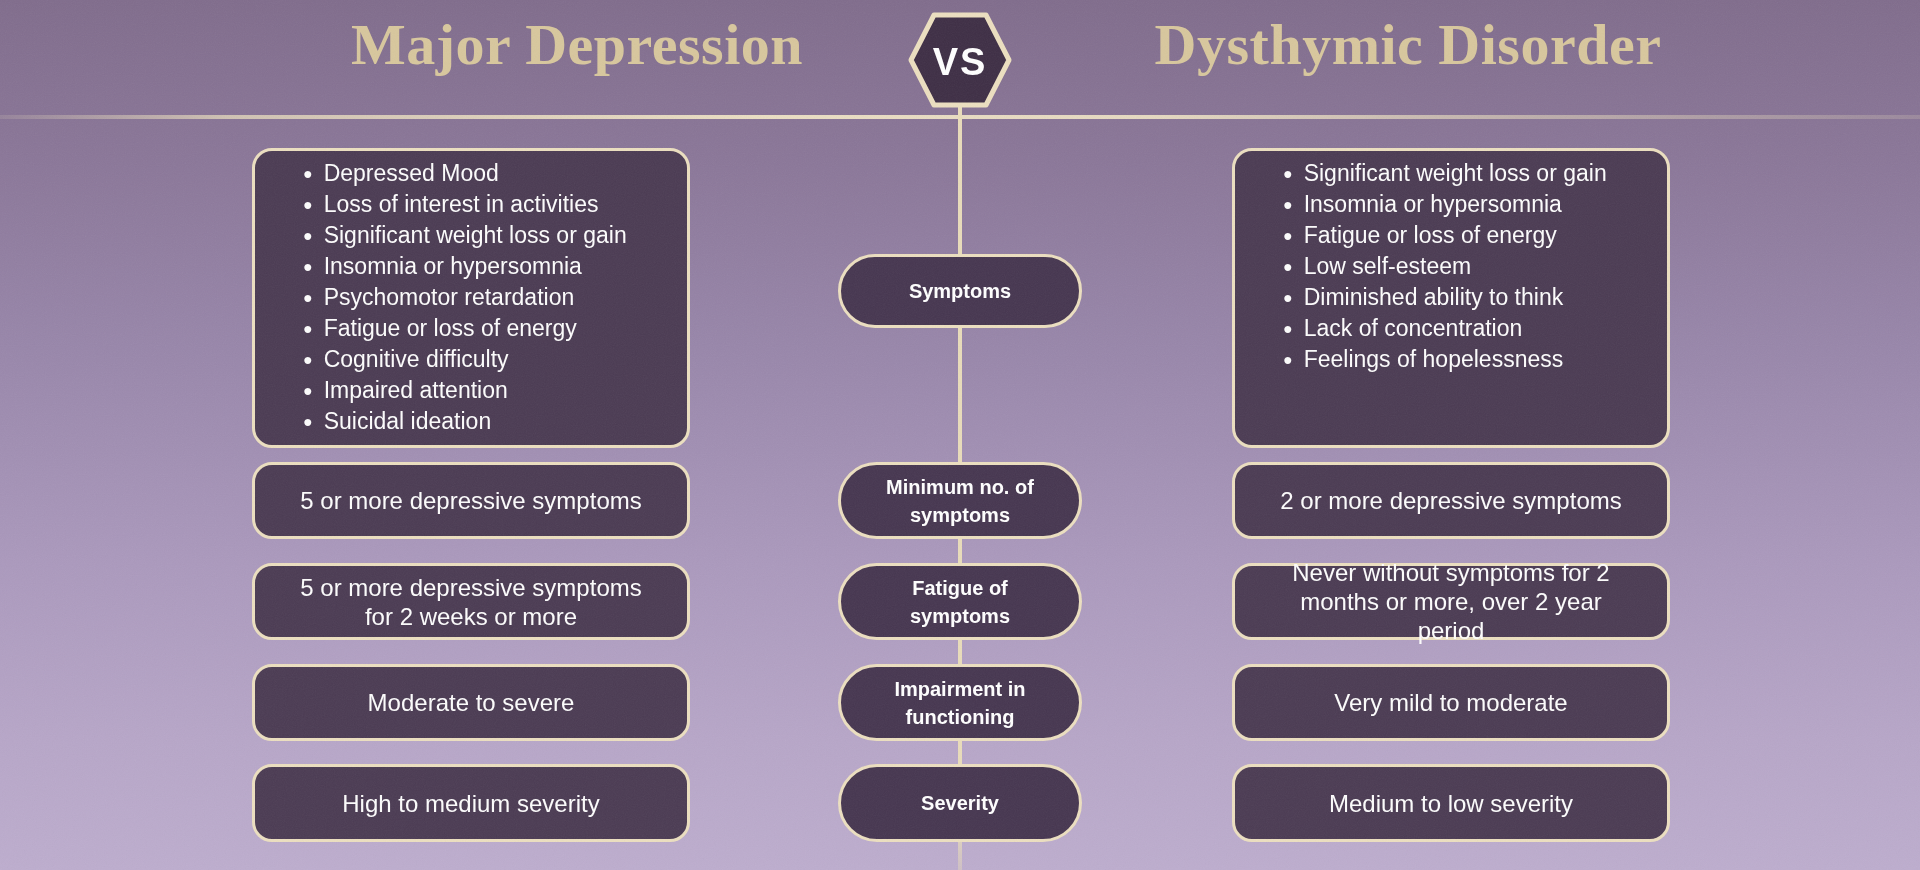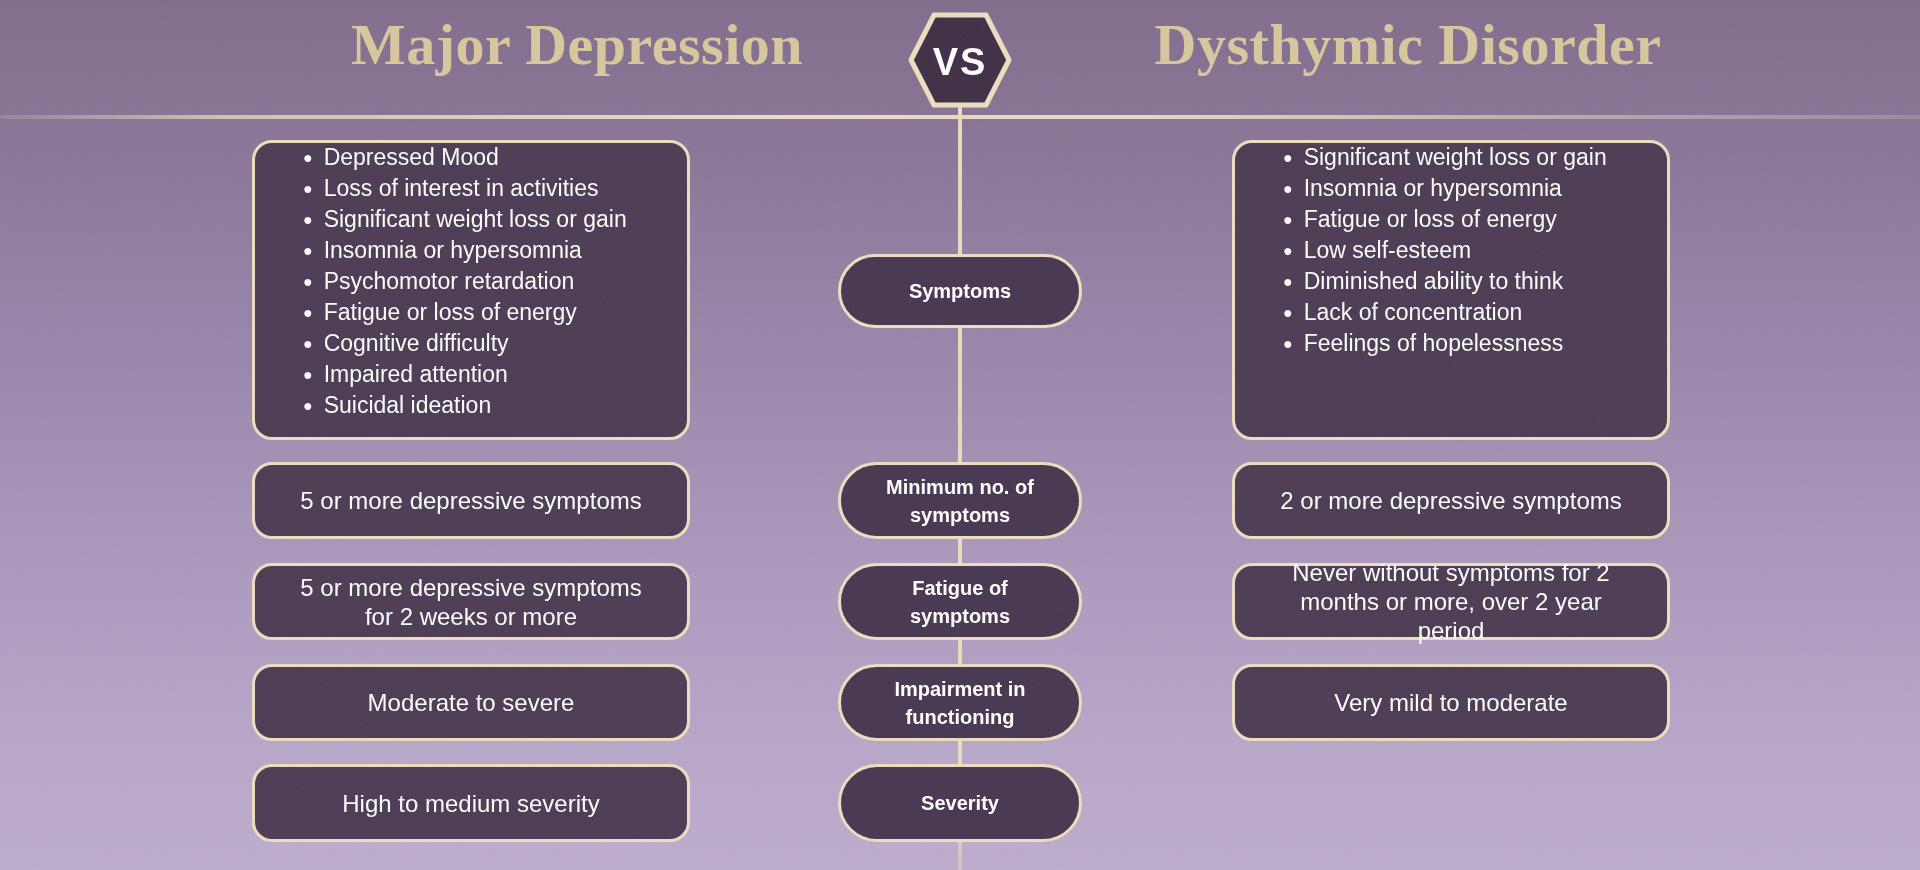--- a/index.html
+++ b/index.html
@@ -47,21 +47,21 @@
   }
   .col-left  { left:252px;  width:438px; }
   .col-right { left:1232px; width:438px; }
 
   .row1 { top:140px; height:300px; }
   .row2 { top:462px; height:77px; }
   .row3 { top:563px; height:77px; }
   .row4 { top:664px; height:77px; }
   .row5 { top:764px; height:78px; }
 
-  .list-box { align-items:flex-start; justify-content:flex-start; text-align:left; padding:0 18px 8px 48px; }
+  .list-box { align-items:flex-start; justify-content:flex-start; text-align:left; padding:8px 18px 8px 48px;margin-top:8px; }
   ul.symptom-list { list-style:none; margin:0; padding:0; font-size:23px; line-height:29px; }
   ul.symptom-list li::before { content:"●"; font-size:16px; margin-right:11px; position:relative; top:-2px; }
 
   .pill {
     position:absolute; left:838px; width:244px; box-sizing:border-box; z-index:2;
     background:#463650; border:3px solid #ecdfc0; border-radius:40px;
     color:#ffffff; font-weight:bold; font-size:20px; line-height:28px;
     display:flex; align-items:center; justify-content:center; text-align:center;
     padding:0 28px;
   }
@@ -118,20 +118,21 @@
   <div class="box col-left row3">5 or more depressive symptoms for 2 weeks or more</div>
   <div class="pill row3">Fatigue of symptoms</div>
   <div class="box col-right row3">Never without symptoms for 2 months or more, over 2 year period</div>
 
   <div class="box col-left row4">Moderate to severe</div>
   <div class="pill row4">Impairment in functioning</div>
   <div class="box col-right row4">Very mild to moderate</div>
 
   <div class="box col-left row5">High to medium severity</div>
   <div class="pill row5">Severity</div>
+  <div class="box col-right row5">Medium to low severity</div>
 
   <svg class="noise" width="1920" height="870">
     <filter id="grain">
       <feTurbulence type="fractalNoise" baseFrequency="0.9" numOctaves="2" stitchTiles="stitch"></feTurbulence>
       <feColorMatrix type="saturate" values="0"></feColorMatrix>
     </filter>
     <rect width="1920" height="870" filter="url(#grain)"></rect>
   </svg>
 
 </div>

